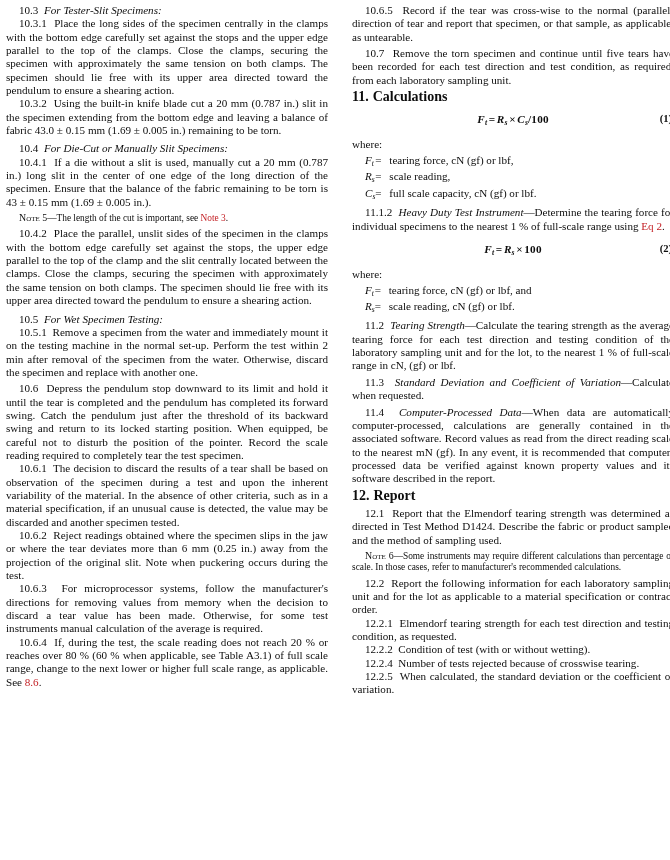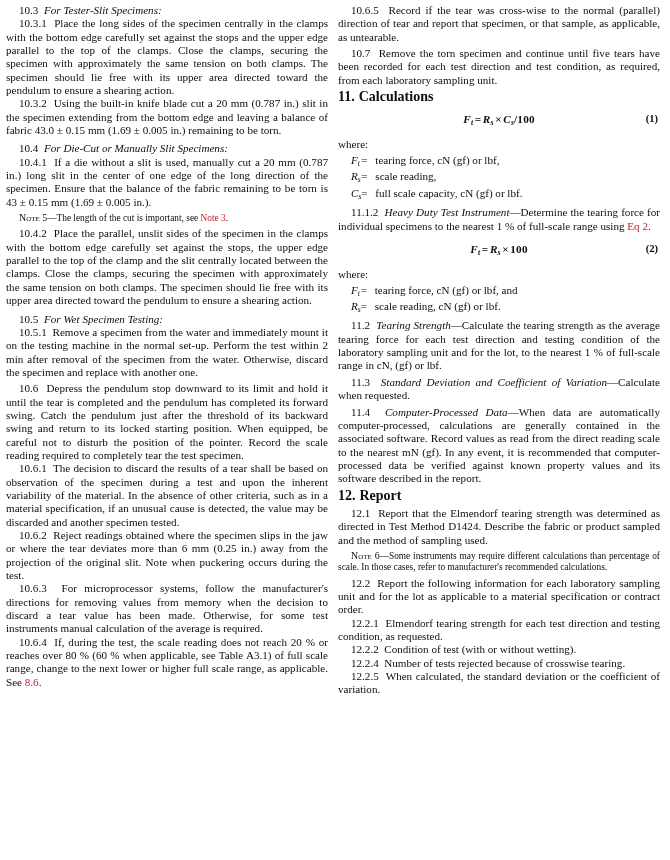--- a/index.html
+++ b/index.html
@@ -17,21 +17,21 @@
   }
   .page {
     position: relative;
     width: 670px;
     height: 860px;
     padding: 4px 6px 0 6px;
     overflow: hidden;
   }
   .cols {
     display: flex;
-    gap: 10px;
+    gap: 24px;
     height: 100%;
   }
   .col {
     width: 322px;
     flex: 0 0 322px;
   }
   p {
     margin: 0;
     text-align: justify;
     text-justify: inter-word;

